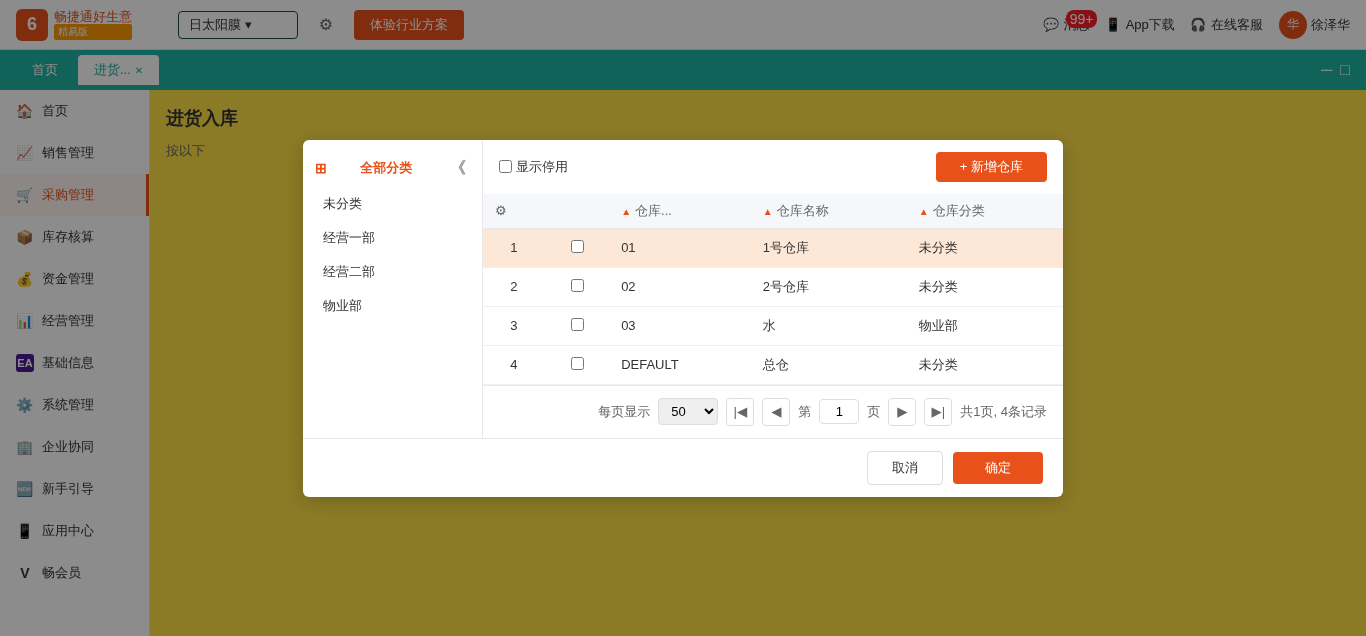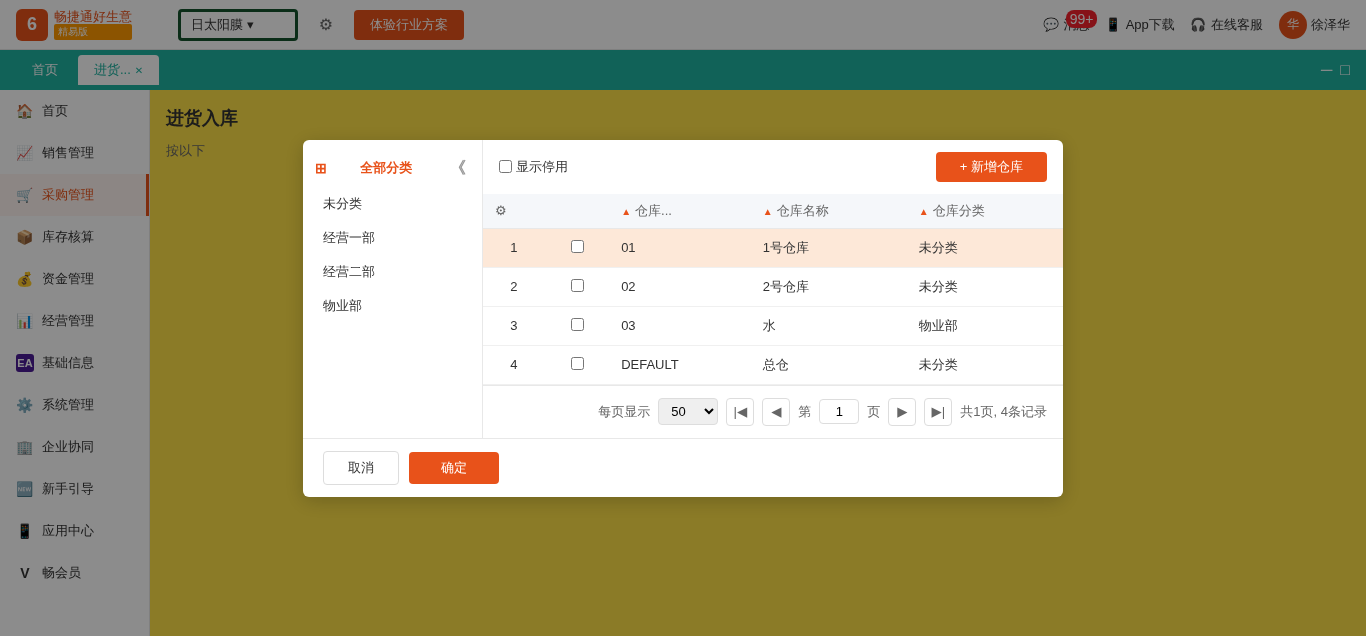--- a/index.html
+++ b/index.html
@@ -4,21 +4,21 @@
   <style>
     * { box-sizing: border-box; margin: 0; padding: 0; }
     body { font-family: "Microsoft YaHei", Arial, sans-serif; font-size: 13px; background: #f0f2f5; color: #333; width: 1366px; height: 636px; overflow: hidden; }
 
     
     .top-bar { height: 50px; background: #fff; display: flex; align-items: center; padding: 0 16px; border-bottom: 1px solid #e8e8e8; gap: 12px; }
     .logo-area { display: flex; align-items: center; gap: 6px; min-width: 150px; }
     .logo-icon { width: 32px; height: 32px; background: #e8521a; border-radius: 6px; display: flex; align-items: center; justify-content: center; color: #fff; font-size: 18px; font-weight: bold; }
     .logo-text { font-size: 13px; color: #e8521a; line-height: 1.2; }
     .logo-sub { font-size: 10px; color: #999; background: #f90; color: #fff; padding: 1px 4px; border-radius: 2px; }
-    .store-selector { display: flex; align-items: center; gap: 4px; border: 3px solid #14532d; border-radius: 4px; padding: 4px 10px; cursor: pointer; min-width: 120px; }
+    .store-selector { display: flex; align-items: center; gap: 4px; border: 1px solid #14532d; border-radius: 4px; padding: 4px 10px; cursor: pointer; min-width: 120px; }
     .store-selector span { font-size: 13px; color: #333; }
     .gear-btn { width: 32px; height: 32px; display: flex; align-items: center; justify-content: center; cursor: pointer; color: #666; font-size: 16px; }
     .trial-btn { background: #e8521a; color: #fff; border: none; padding: 6px 16px; border-radius: 4px; cursor: pointer; font-size: 13px; }
     .top-right { display: flex; align-items: center; gap: 16px; margin-left: auto; }
     .top-right-item { display: flex; align-items: center; gap: 4px; cursor: pointer; color: #333; font-size: 13px; position: relative; }
     .badge { background: #f5222d; color: #fff; font-size: 14px; padding: 1px 4px; border-radius: 8px; position: absolute; top: -6px; right: -8px; }
     .avatar { width: 28px; height: 28px; background: #e8521a; border-radius: 50%; display: flex; align-items: center; justify-content: center; color: #fff; font-size: 12px; }
 
     
     .nav-tabs { height: 40px; background: #20b2a0; display: flex; align-items: center; padding: 0 16px; gap: 4px; }
@@ -81,21 +81,21 @@
     
     .pagination { display: flex; align-items: center; justify-content: flex-end; padding: 12px 16px; border-top: 1px solid #e8e8e8; gap: 8px; font-size: 13px; }
     .page-label { color: #666; }
     .page-select { border: 1px solid #ddd; border-radius: 4px; padding: 4px 8px; font-size: 13px; cursor: pointer; }
     .page-nav-btn { width: 28px; height: 28px; border: 1px solid #ddd; border-radius: 4px; background: #fff; cursor: pointer; display: flex; align-items: center; justify-content: center; color: #666; }
     .page-nav-btn:disabled { color: #ccc; cursor: not-allowed; }
     .page-input { width: 40px; border: 1px solid #ddd; border-radius: 4px; padding: 4px; text-align: center; font-size: 13px; }
     .page-total { color: #666; }
 
     
-    .modal-footer { display: flex; align-items: center; justify-content: flex-start; padding: 12px 20px; border-top: 1px solid #e8e8e8; gap: 10px; }
+    .modal-footer { display: flex; align-items: center; justify-content: flex-end; padding: 12px 20px; border-top: 1px solid #e8e8e8; gap: 10px; }
     .cancel-btn { border: 1px solid #ddd; background: #fff; color: #333; padding: 7px 24px; border-radius: 4px; cursor: pointer; font-size: 13px; }
     .confirm-btn { background: #e8521a; color: #fff; border: none; padding: 7px 32px; border-radius: 4px; cursor: pointer; font-size: 13px; }
   </style>
 </head>
 <body>
 
 <div class="top-bar">
   <div class="logo-area">
     <div class="logo-icon">6</div>
     <div>

